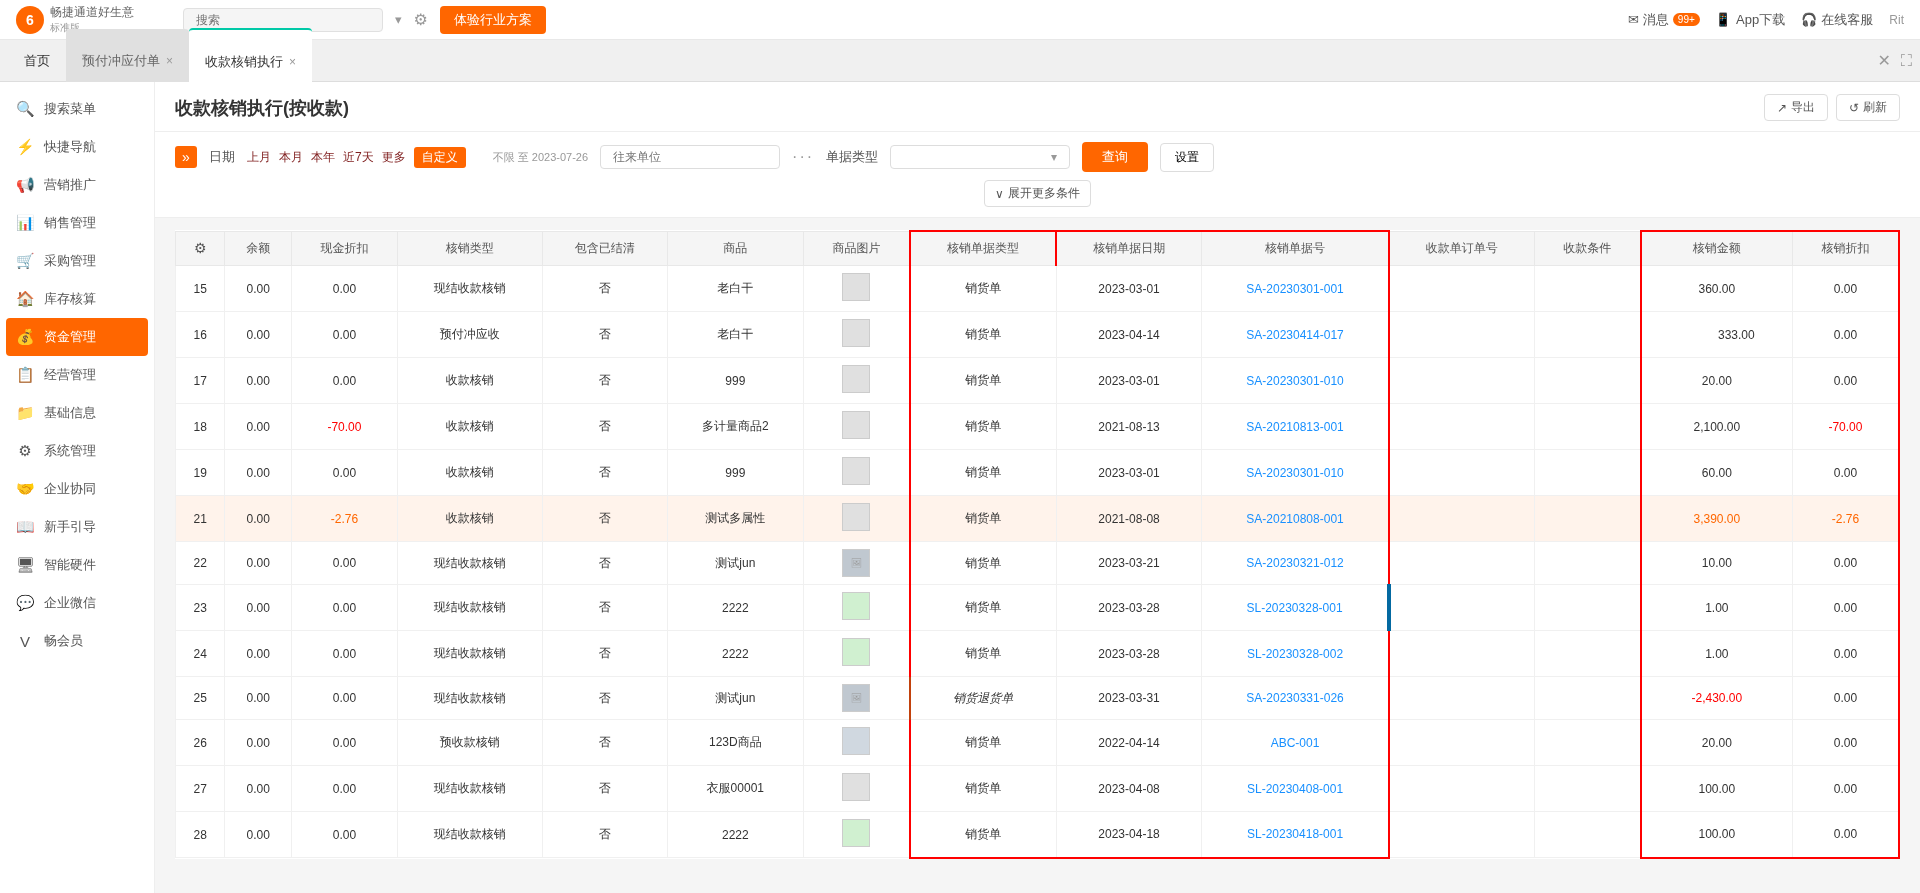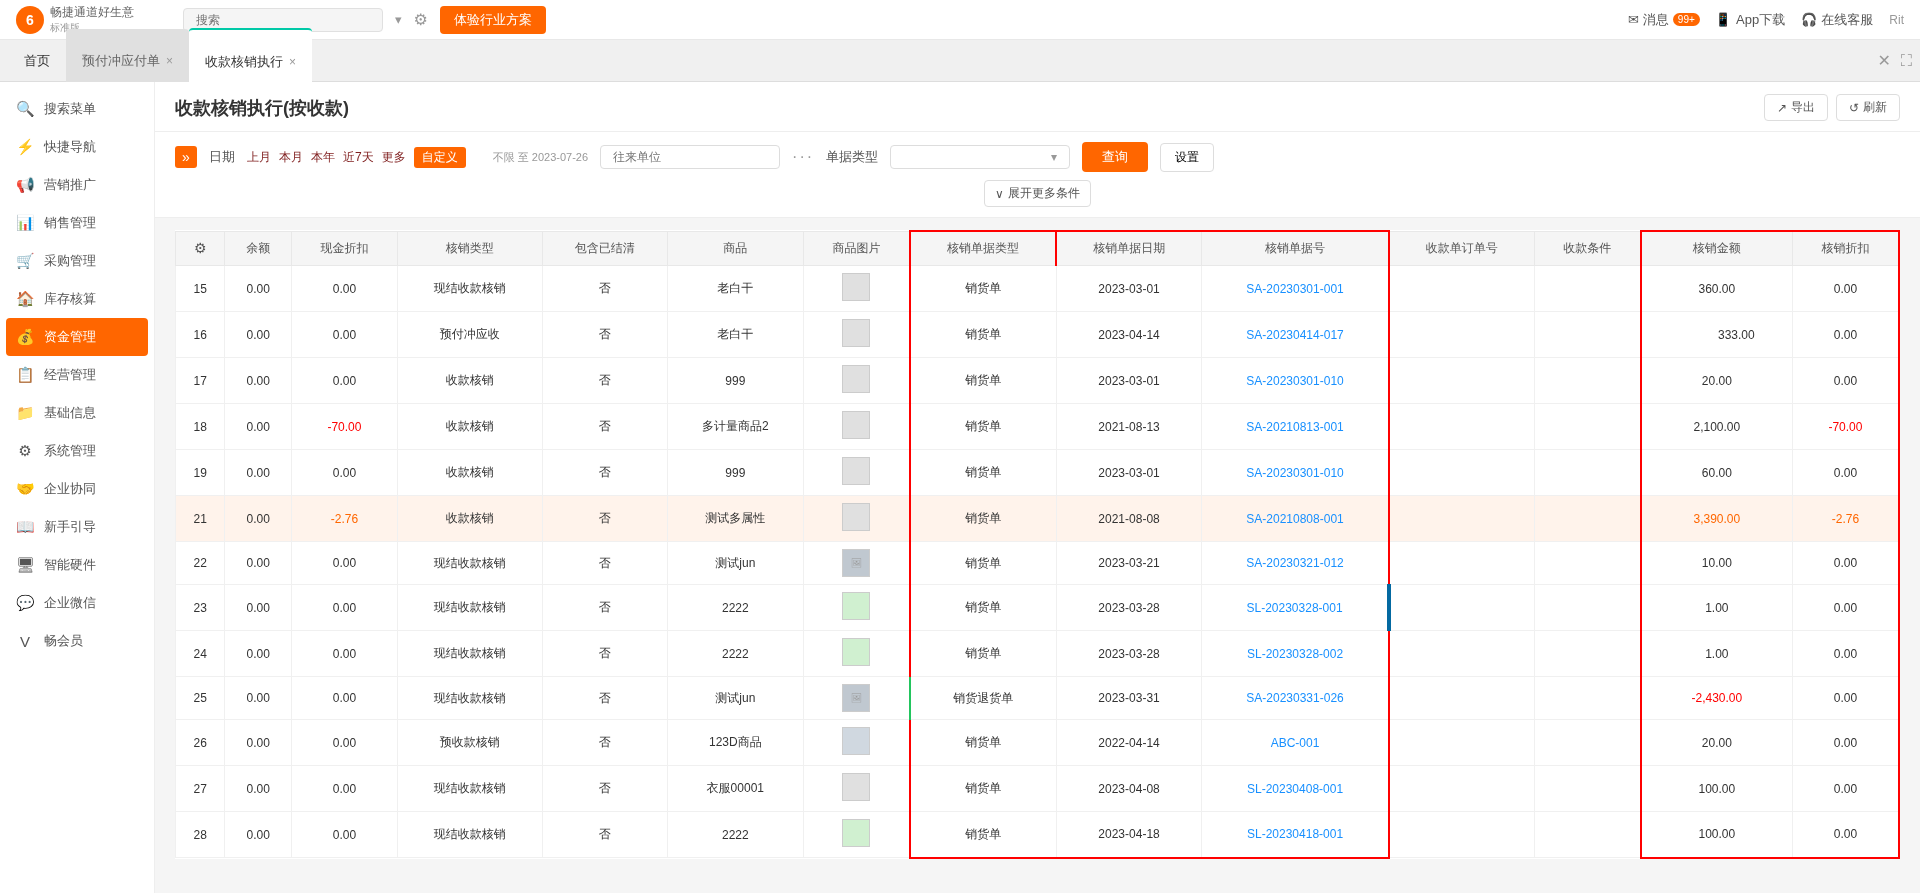--- a/index.html
+++ b/index.html
@@ -413,21 +413,21 @@
     <td style="border-right:2px solid red;">0.00</td>
   </tr>
             <tr>
     <td>25</td>
     <td>0.00</td>
     <td style="">0.00</td>
     <td>现结收款核销</td>
     <td>否</td>
     <td>测试jun</td>
     <td><div style="width:28px;height:28px;background:#c0c8d0;border:1px solid #ccc;display:inline-flex;align-items:center;justify-content:center;font-size:9px;color:#999;">🖼</div></td>
-    <td style="border-left:2px solid #22c55e;">销货退货单</td>
+    <td style="border-left:2px solid #c2410c;font-style:italic;">销货退货单</td>
     <td>2023-03-31</td>
     <td style="border-right:2px solid red;"><a class="link-text" href="#">SA-20230331-026</a></td>
     <td></td>
     <td></td>
     <td style="border-left:2px solid red;color:red">-2,430.00</td>
     <td style="border-right:2px solid red;">0.00</td>
   </tr>
             <tr>
     <td>26</td>
     <td>0.00</td>

